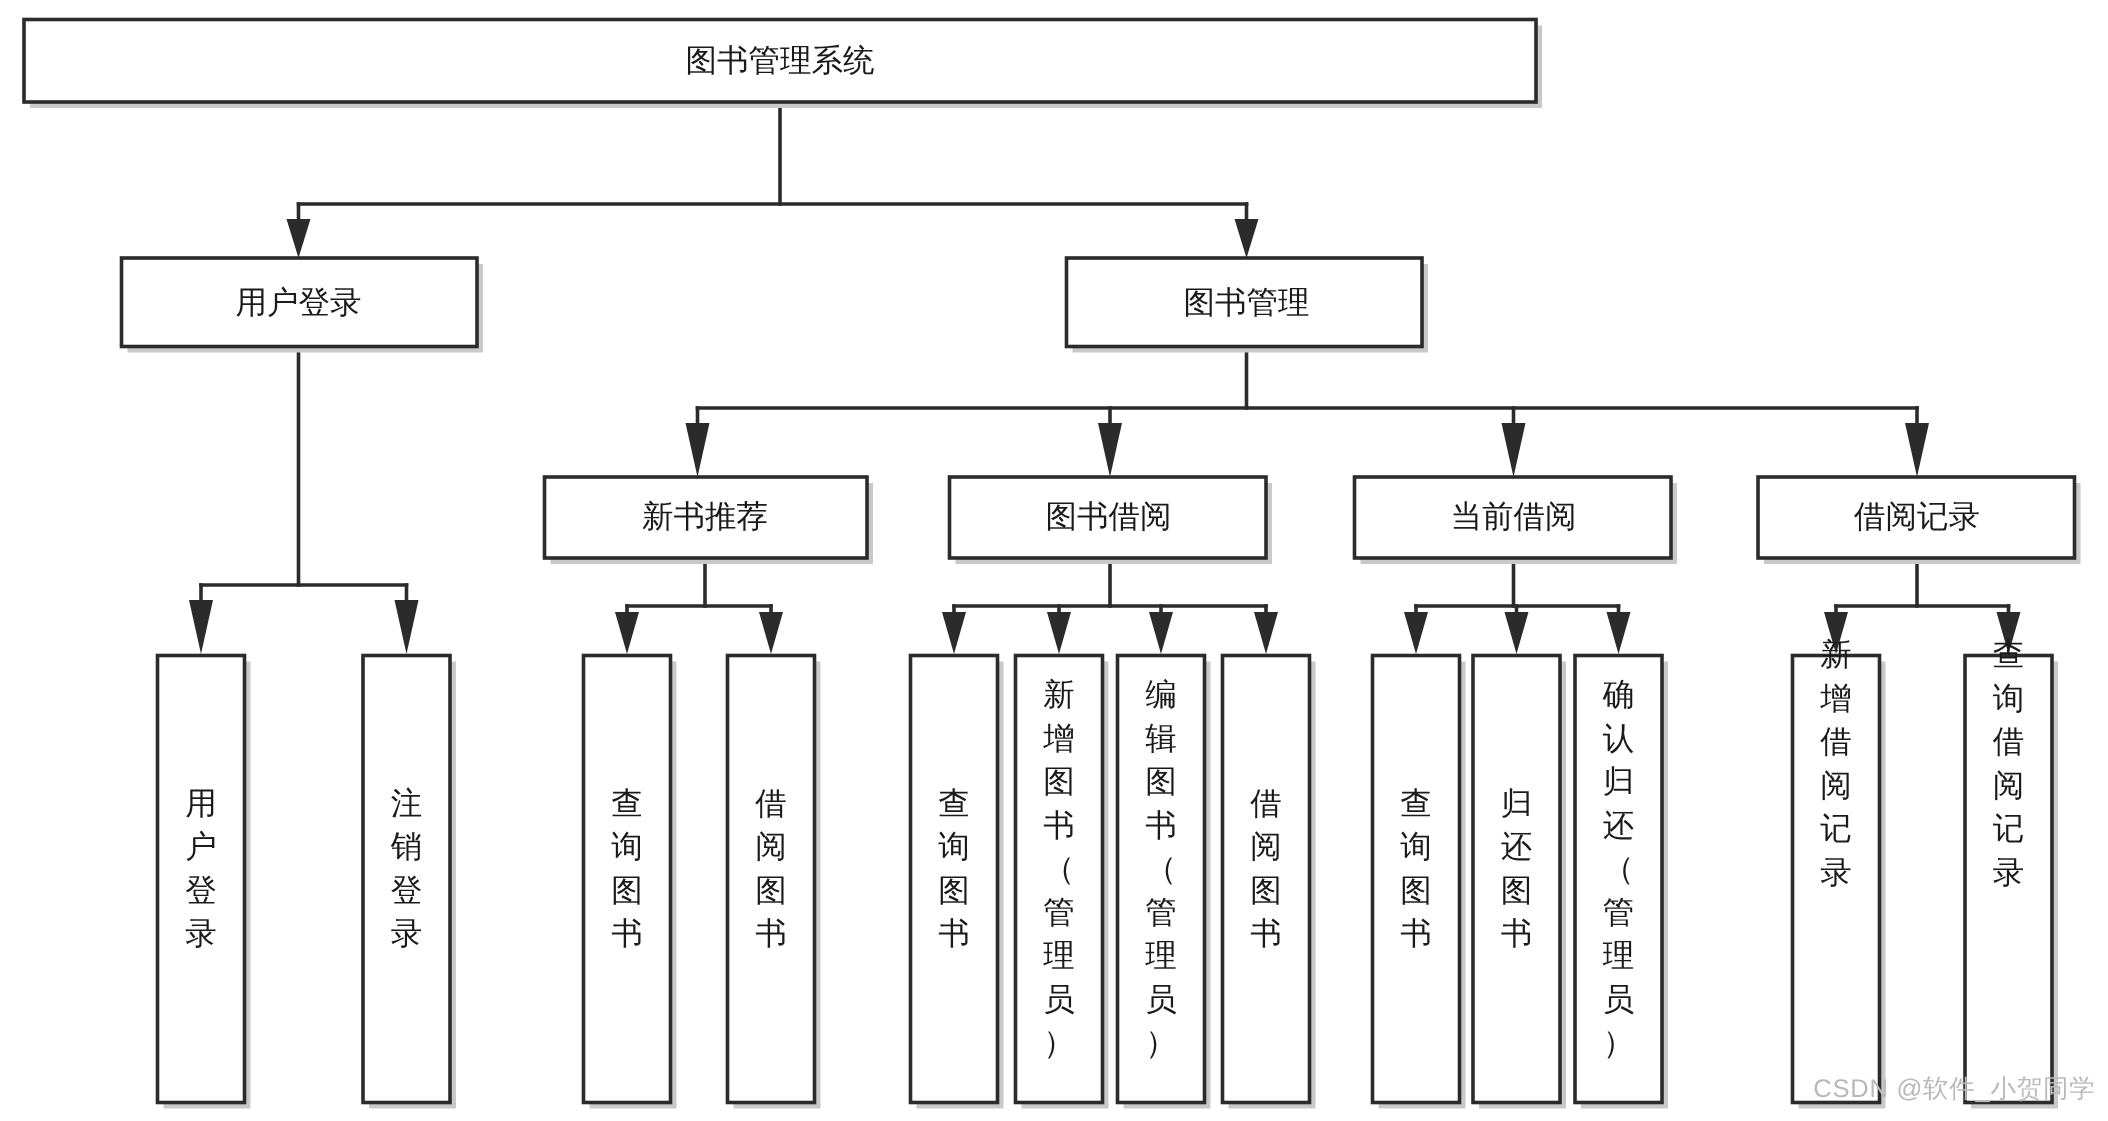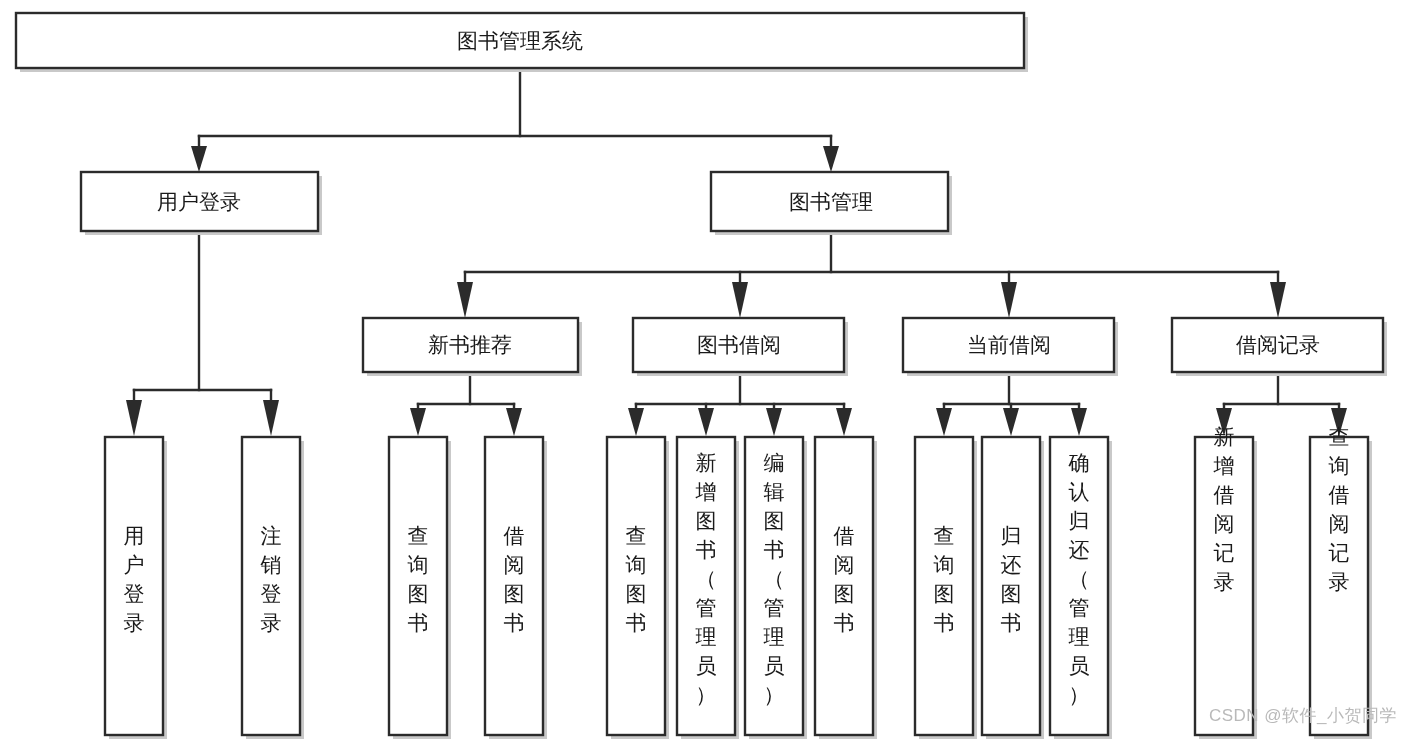--- a/index.html
+++ b/index.html
@@ -53,21 +53,21 @@
   }
   .node-label-v {
     font-family: "Liberation Sans", "DejaVu Sans", sans-serif;
     font-size: 21px;
     fill: #1a1a1a;
     text-anchor: middle;
   }
   .watermark {
     position: absolute;
     right: 8px;
-    bottom: 20px;
+    bottom: 10px;
     font-family: "Liberation Sans", "DejaVu Sans", sans-serif;
     font-size: 17px;
     color: #b9b9b9;
     letter-spacing: 0.5px;
     white-space: nowrap;
     user-select: none;
   }
 </style>
 </head>
 <body>

